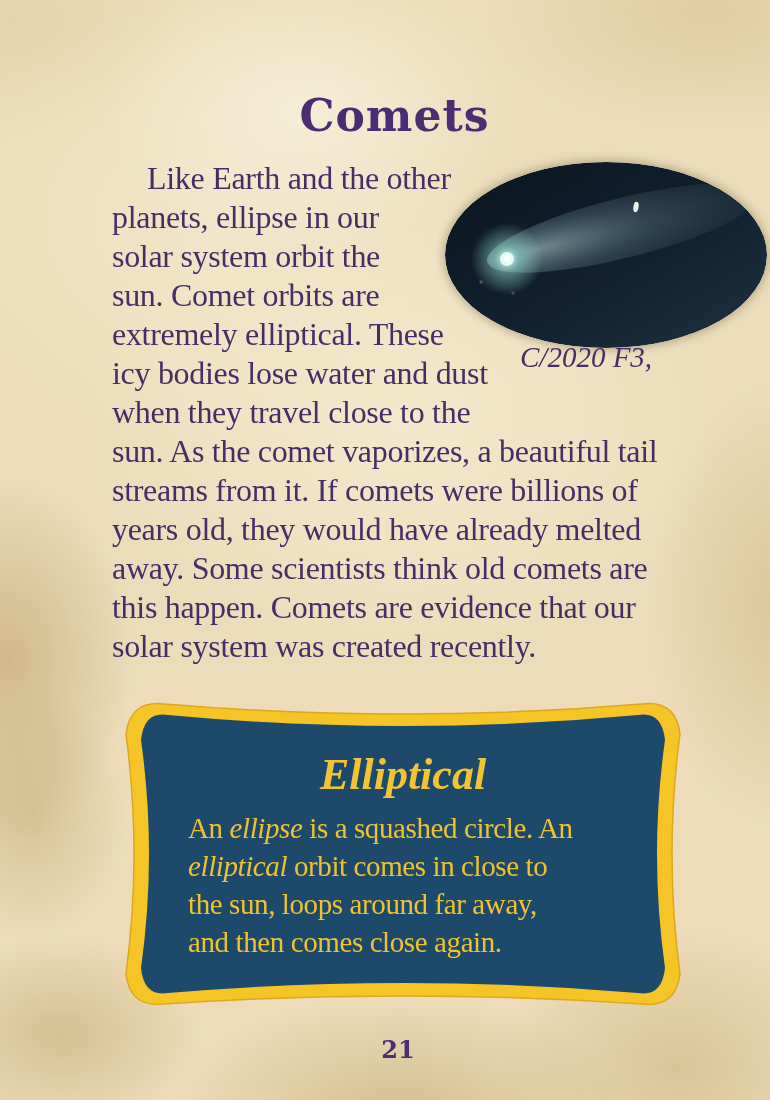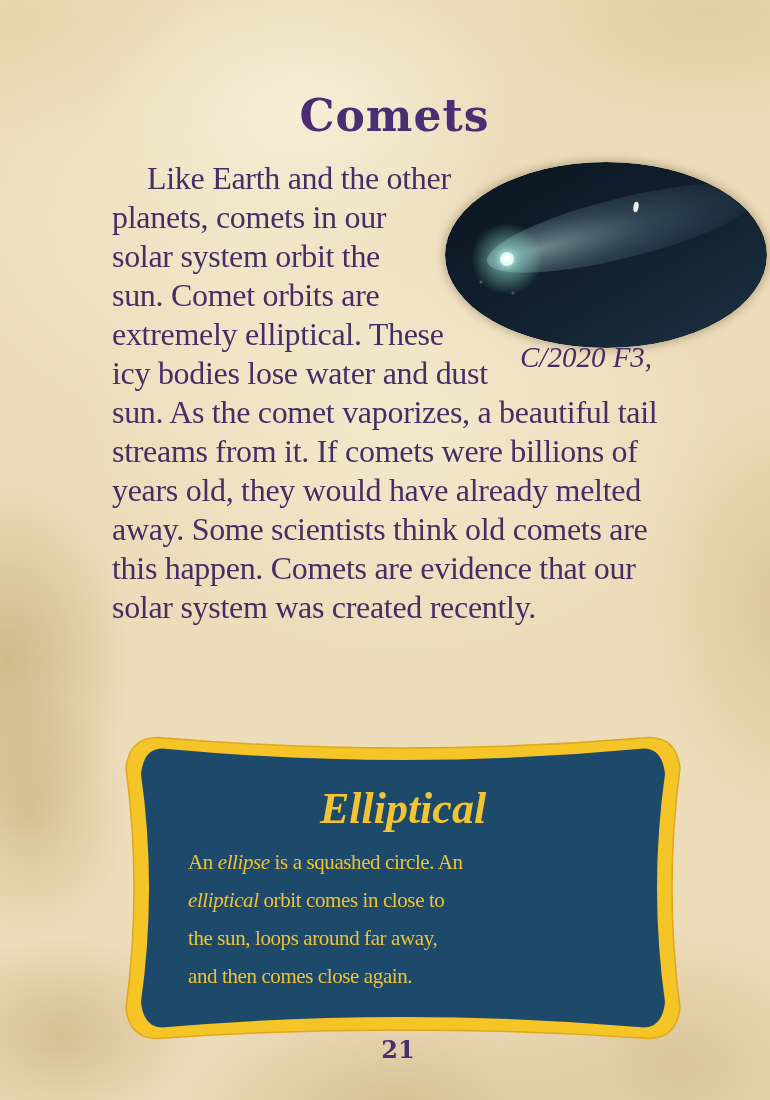--- a/index.html
+++ b/index.html
@@ -48,32 +48,32 @@
     overflow:hidden;
   }
   .photo svg{display:block;width:100%;height:100%;}
   .photo-caption{
     position:absolute;left:520px;top:340px;
     font-style:italic;
     font-size:29px;line-height:35px;
     color:#472c66;
   }
   .caption-line{white-space:nowrap;height:35px;}
-  .callout{position:absolute;left:120px;top:732px;width:566px;height:312px;}
+  .callout{position:absolute;left:120px;top:698px;width:566px;height:312px;}
   .callout svg{position:absolute;left:0;top:0;width:566px;height:312px;}
   .callout-title{
     position:absolute;left:0;right:0;top:52px;
     text-align:center;
     font-style:italic;font-weight:700;
     font-size:44px;line-height:50px;
     color:#f2c434;
   }
   .callout-body{
     position:absolute;left:68px;top:111px;right:30px;
-    font-size:21px;line-height:38px;
+    font-size:29px;line-height:38px;
     letter-spacing:-0.4px;
     color:#f0c232;
   }
   .callout-line{white-space:nowrap;height:38px;}
   .callout-line .em{font-style:italic;}
   .page-number{
     position:absolute;left:0;right:0;top:1036px;
     text-align:center;
     transform:translateX(13px);
     font-family:"DejaVu Serif", serif;
@@ -84,25 +84,26 @@
 </style>
 </head>
 <body>
 
 <div class="page">
 
   <div class="page-title">Comets</div>
 
   <div class="paragraph">
       <div class="para-line">Like Earth and the other</div>
-      <div class="para-line">planets, comets in our</div>
+      <div class="para-line">planets, ellipse in our</div>
       <div class="para-line">solar system orbit the</div>
       <div class="para-line">sun. Comet orbits are</div>
       <div class="para-line">extremely elliptical. These</div>
       <div class="para-line">icy bodies lose water and dust</div>
+      <div class="para-line">when they travel close to the</div>
       <div class="para-line">sun. As the comet vaporizes, a beautiful tail</div>
       <div class="para-line">streams from it. If comets were billions of</div>
       <div class="para-line">years old, they would have already melted</div>
       <div class="para-line">away. Some scientists think old comets are</div>
       <div class="para-line">this happen. Comets are evidence that our</div>
       <div class="para-line">solar system was created recently.</div>
     </div>
 
   <div class="photo">
     <svg viewBox="0 0 322 186">

